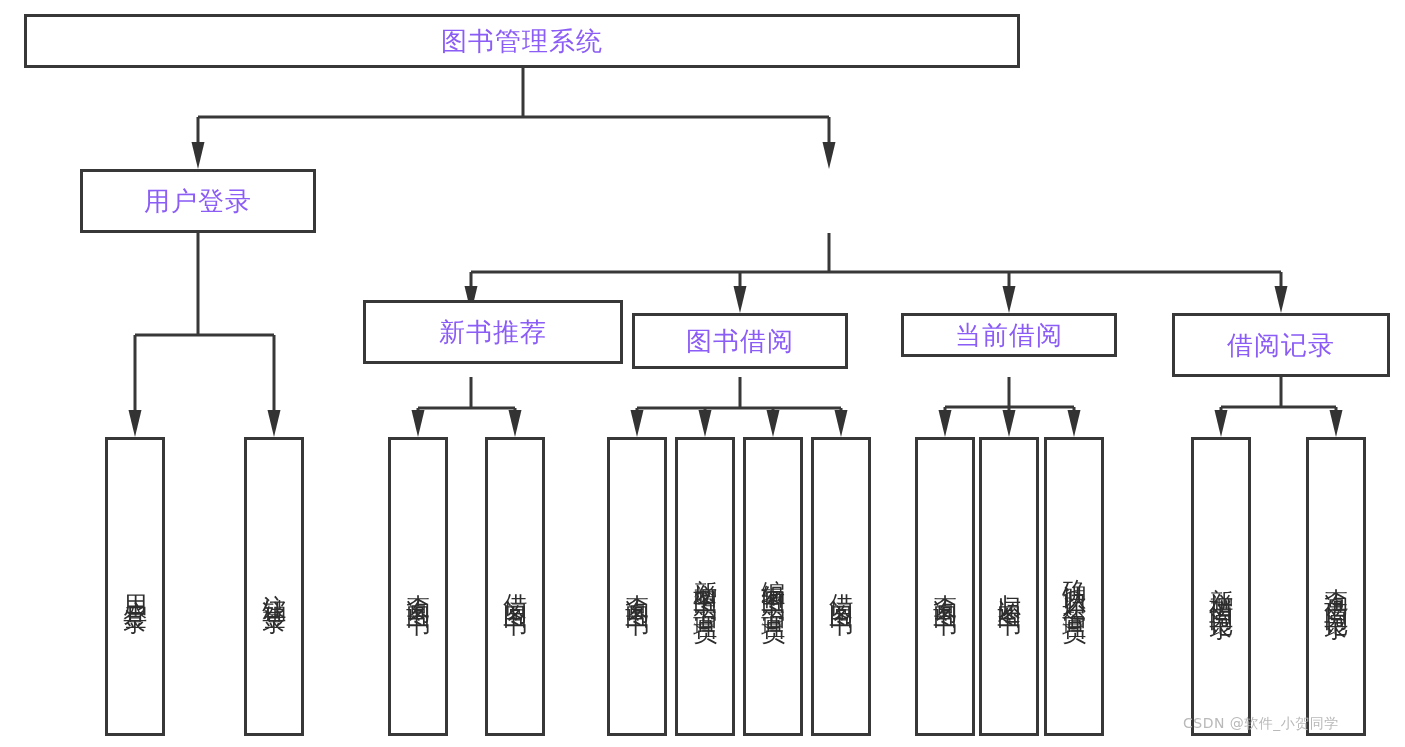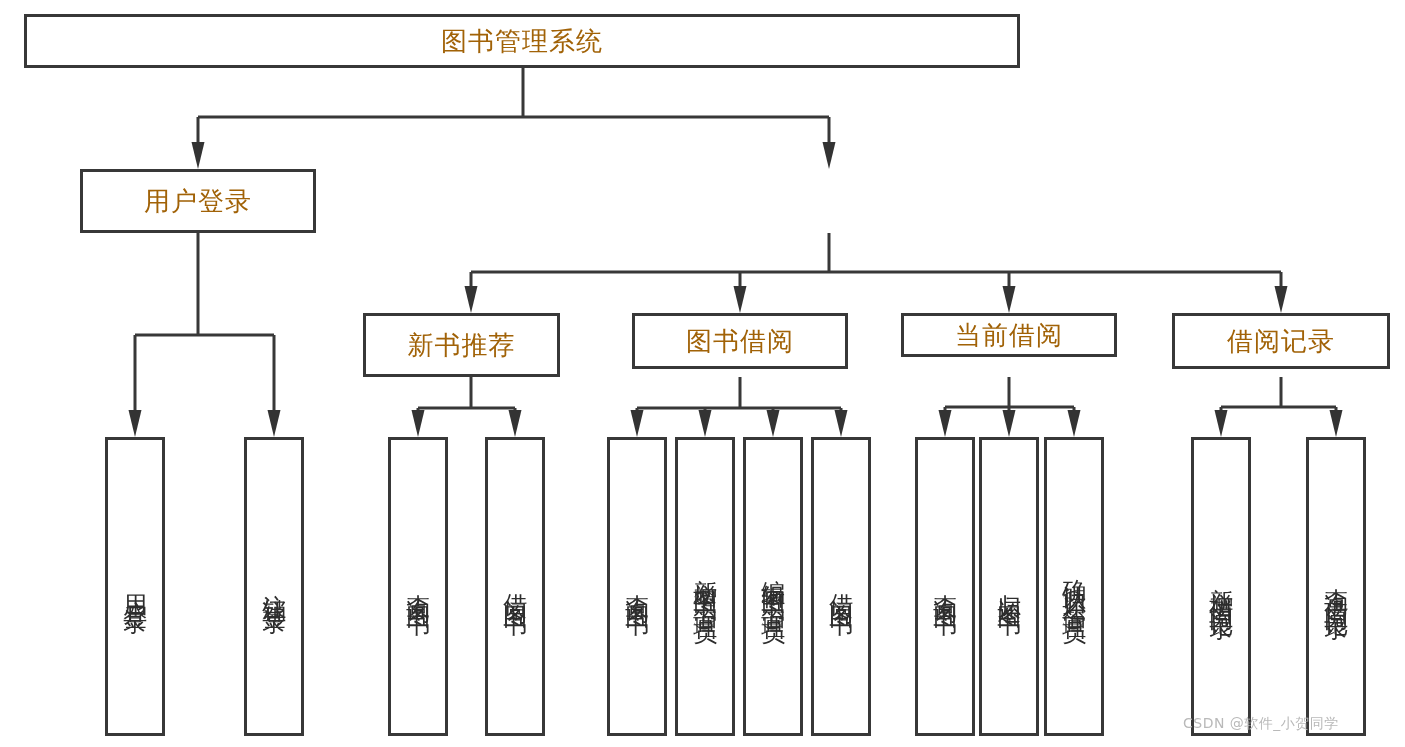--- a/index.html
+++ b/index.html
@@ -36,21 +36,21 @@
     border: 3px solid #383838;
     display: flex;
     align-items: center;
     justify-content: center;
     z-index: 2;
   }
   .h-label {
     font-size: 26px;
     letter-spacing: 1px;
     white-space: nowrap;
-    color: #a16207;
+    color: #8b5cf6;
   }
   .leaf {
     top: 437px;
     width: 60px;
     height: 299px;
   }
   .v-label {
     writing-mode: vertical-rl;
     text-orientation: mixed;
     font-size: 24px;
@@ -126,30 +126,30 @@
   </svg>
 
   <div class="node" style="left:24px; top:14px; width:996px; height:54px;">
     <span class="h-label">图书管理系统</span>
   </div>
 
   <div class="node" style="left:80px; top:169px; width:236px; height:64px;">
     <span class="h-label">用户登录</span>
   </div>
 
-  <div class="node" style="left:363px; top:313px; width:197px; height:64px;">
+  <div class="node" style="left:363px; top:300px; width:260px; height:64px;">
     <span class="h-label">新书推荐</span>
   </div>
   <div class="node" style="left:632px; top:313px; width:216px; height:56px;">
     <span class="h-label">图书借阅</span>
   </div>
   <div class="node" style="left:901px; top:313px; width:216px; height:44px;">
     <span class="h-label">当前借阅</span>
   </div>
-  <div class="node" style="left:1172px; top:313px; width:218px; height:56px;">
+  <div class="node" style="left:1172px; top:313px; width:218px; height:64px;">
     <span class="h-label">借阅记录</span>
   </div>
 
   <div class="node leaf" style="left:105px;">
     <span class="v-label">用户登录</span>
   </div>
   <div class="node leaf" style="left:244px;">
     <span class="v-label">注销登录</span>
   </div>
 

